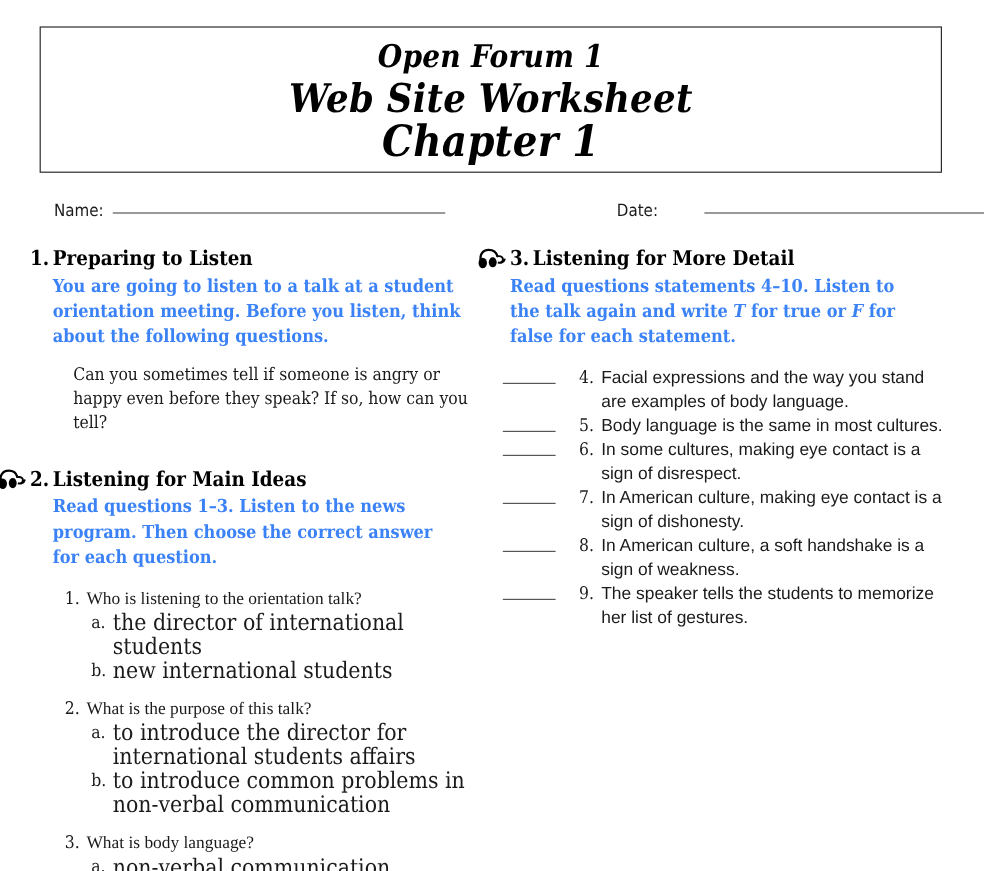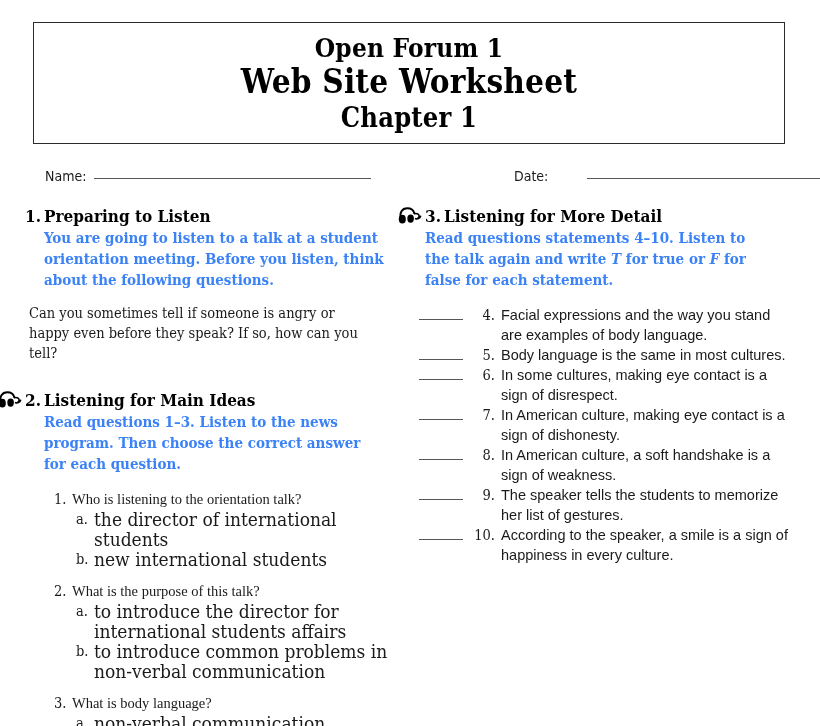--- a/index.html
+++ b/index.html
@@ -26,30 +26,31 @@
     border: 1px solid #2b2b2b;
     box-sizing: border-box;
     background: #ffffff;
   }
   .title-stack {
     position: absolute;
     left: 0;
     right: 0;
     top: 8px;
     text-align: center;
+    font-style: italic;
   }
   .title-line {
     font-family: "DejaVu Serif Condensed", "DejaVu Serif", "Liberation Serif", serif;
     font-weight: bold;
     color: #000000;
     letter-spacing: 0.2px;
   }
   .title-line.l1 { font-size: 26px; line-height: 34px; }
   .title-line.l2 { font-size: 33px; line-height: 34px; }
-  .title-line.l3 { font-size: 27px; line-height: 38px; }
+  .title-line.l3 { font-size: 36px; line-height: 38px; }
 
   
   .namedate {
     position: absolute;
     left: 33px;
     top: 168px;
     width: 752px;
     height: 24px;
   }
   .nd-group { position: absolute; top: 0; display: flex; align-items: baseline; }
@@ -220,21 +221,21 @@
 </div>
 
 <div class="col col-left">
 
   <div class="section">
     <div class="sec-head">
       <span class="sec-num">1.</span>
       <span class="sec-title">Preparing to Listen</span>
     </div>
     <div class="sec-body" style="margin-left:19px;">You are going to listen to a talk at a student orientation meeting. Before you listen, think about the following questions.</div>
-    <div class="prompt" style="margin-left:4px; margin-top:12px; width:330px;">Can you sometimes tell if someone is angry or happy even before they speak? If so, how can you tell?</div>
+    <div class="prompt" style="margin-left:36px; margin-top:12px; width:330px;">Can you sometimes tell if someone is angry or happy even before they speak? If so, how can you tell?</div>
   </div>
 
   <div class="section" style="margin-top:26px;">
     <div class="hp-icon">
       <svg viewBox="0 0 26 20" width="26" height="20" aria-hidden="true">
         <path d="M3.0 12.0 C1.2 7.0, 4.0 2.2, 9.2 2.2 C13.0 2.2, 15.6 4.3, 16.4 7.4" fill="none" stroke="#000" stroke-width="1.9" stroke-linecap="round"></path>
         <ellipse cx="4.3" cy="13.2" rx="3.5" ry="4.4" fill="#000"></ellipse>
         <ellipse cx="12.6" cy="12.6" rx="3.3" ry="4.2" fill="#000"></ellipse>
         <path d="M16.6 7.6 C19.6 7.0, 21.6 8.6, 21.0 10.8 C20.5 12.6, 18.4 13.4, 17.0 12.6
                  C19.2 13.6, 22.0 12.4, 22.6 10.2" fill="none" stroke="#000" stroke-width="1.6" stroke-linecap="round"></path>
@@ -336,20 +337,15 @@
       <div class="tf-item">
         <span class="tf-blank"></span>
         <span class="tf-num">8.</span>
         <span class="tf-text">In American culture, a soft handshake is a sign of weakness.</span>
       </div>
       <div class="tf-item">
         <span class="tf-blank"></span>
         <span class="tf-num">9.</span>
         <span class="tf-text">The speaker tells the students to memorize her list of gestures.</span>
       </div>
-      <div class="tf-item">
-        <span class="tf-blank"></span>
-        <span class="tf-num">10.</span>
-        <span class="tf-text">According to the speaker, a smile is a sign of happiness in every culture.</span>
-      </div>
     </div>
   </div>
 </div>
 
 </body></html>

